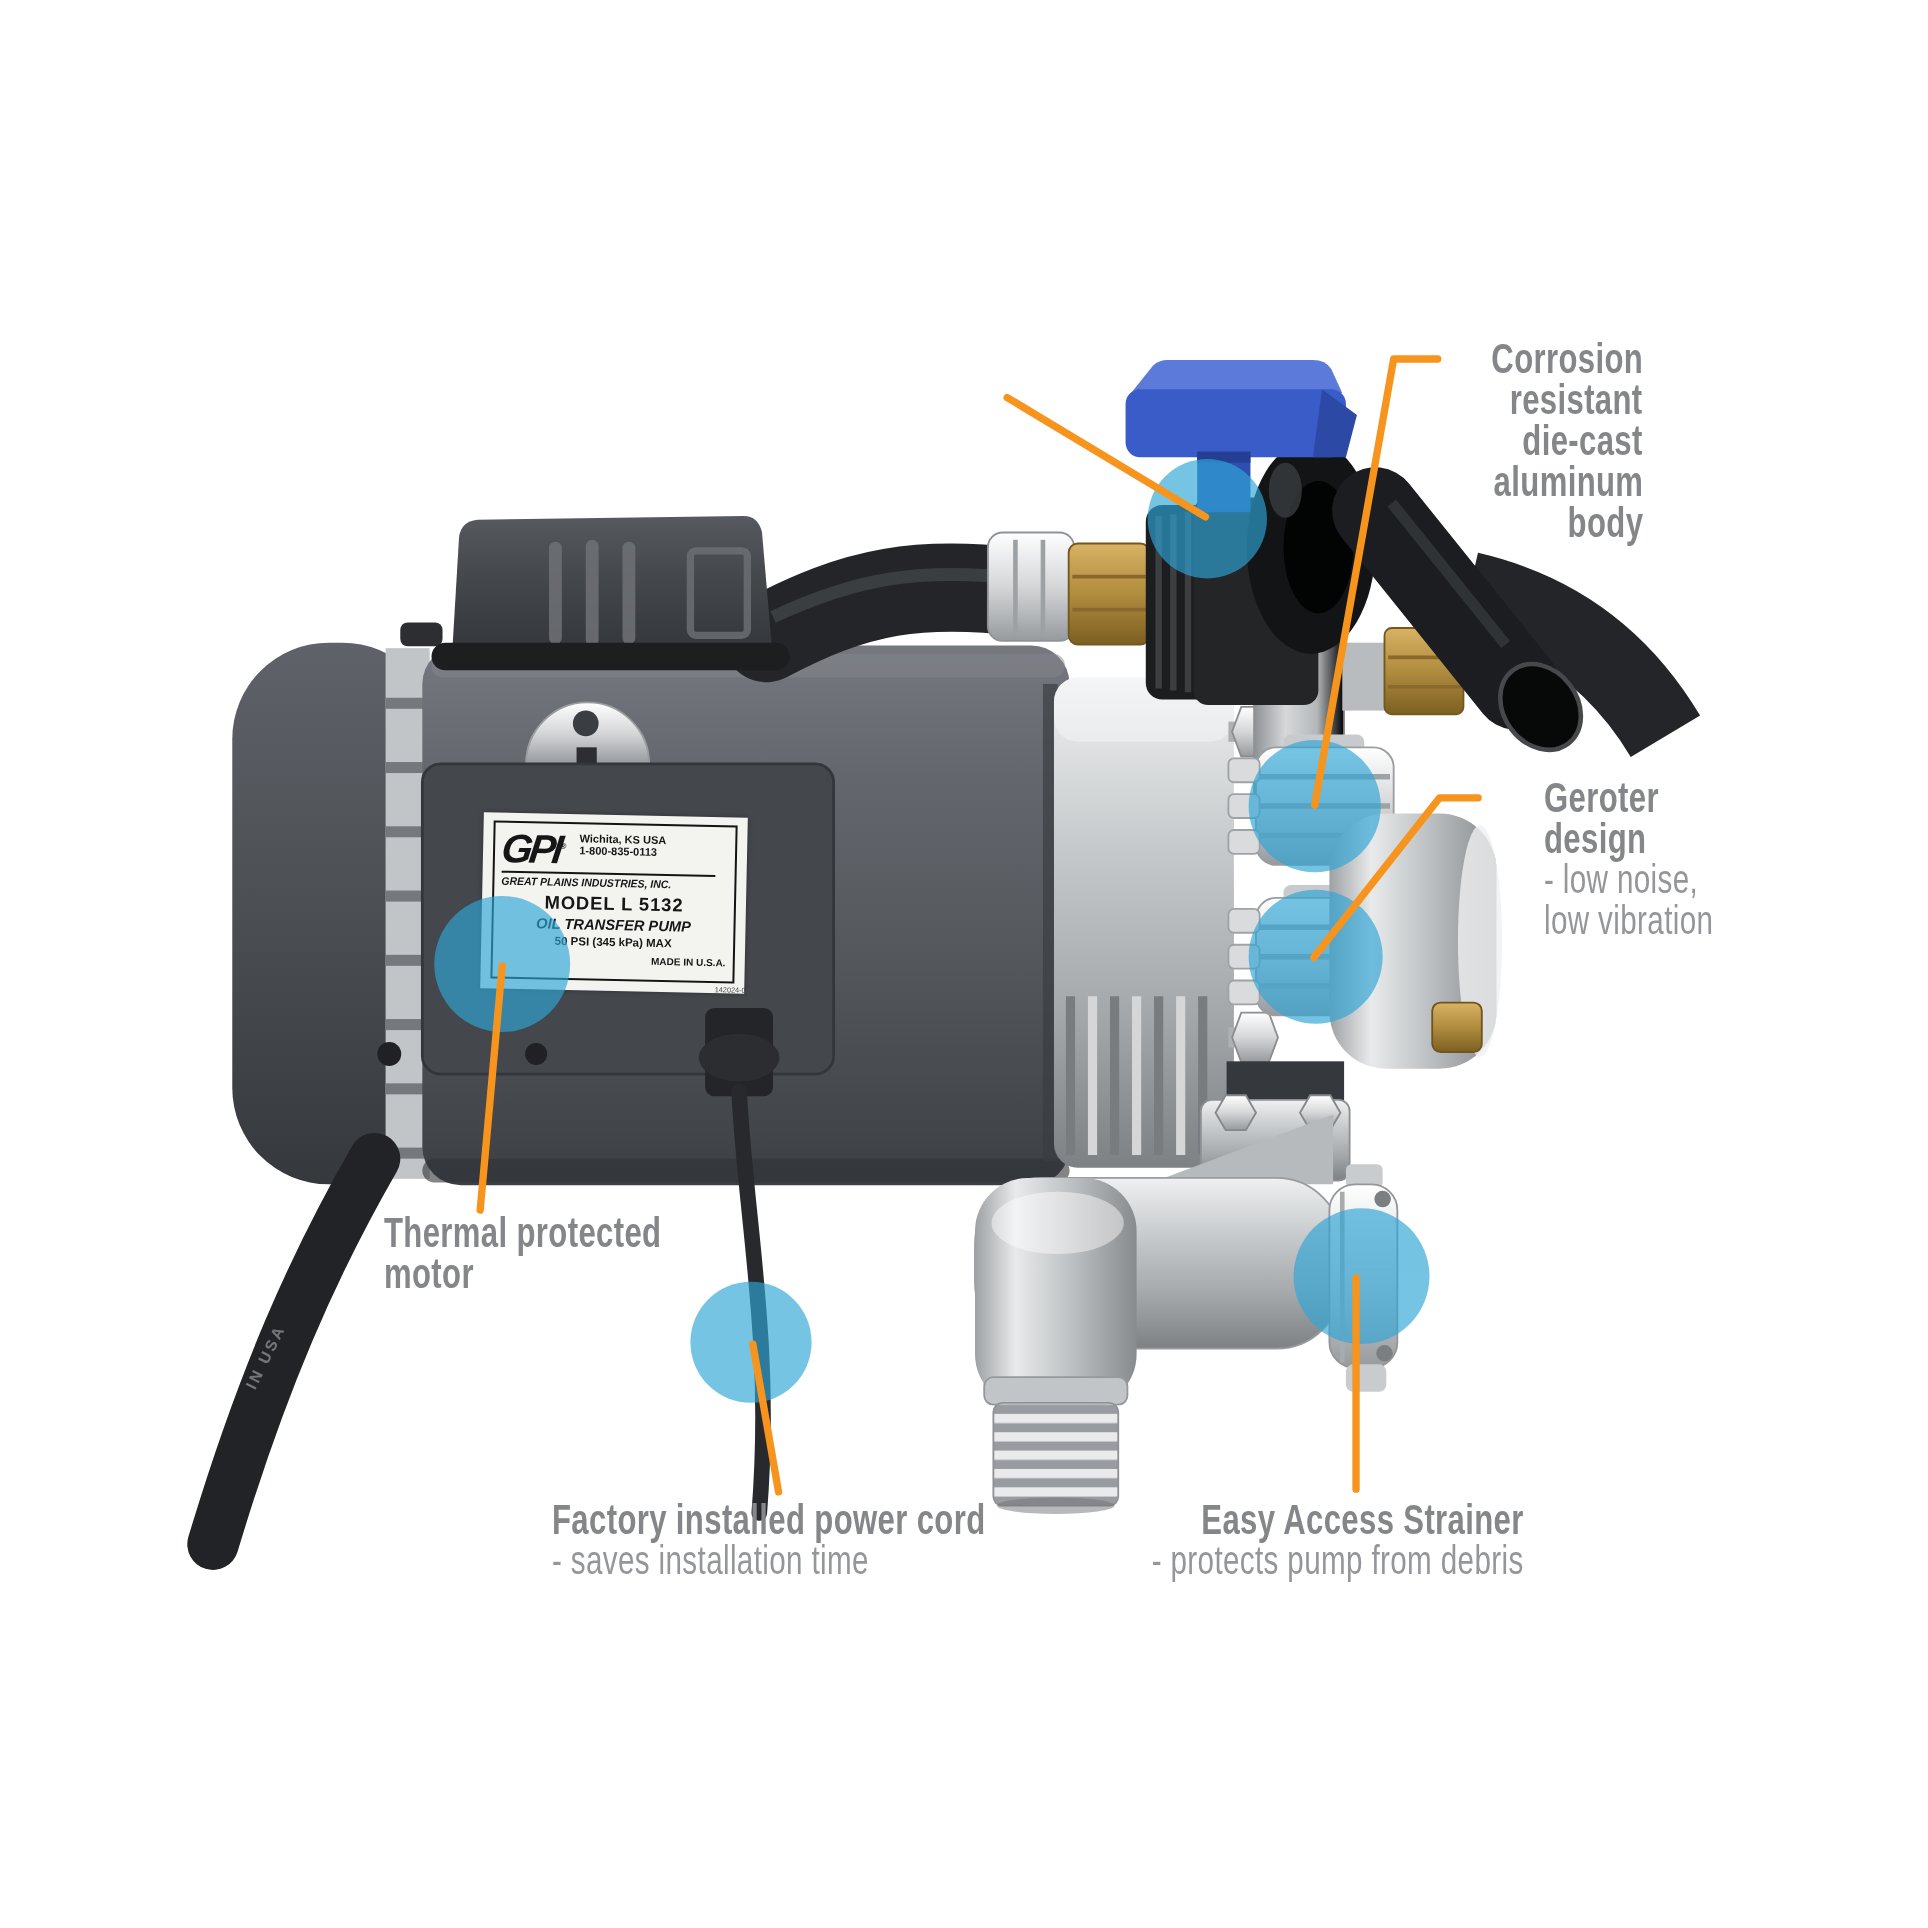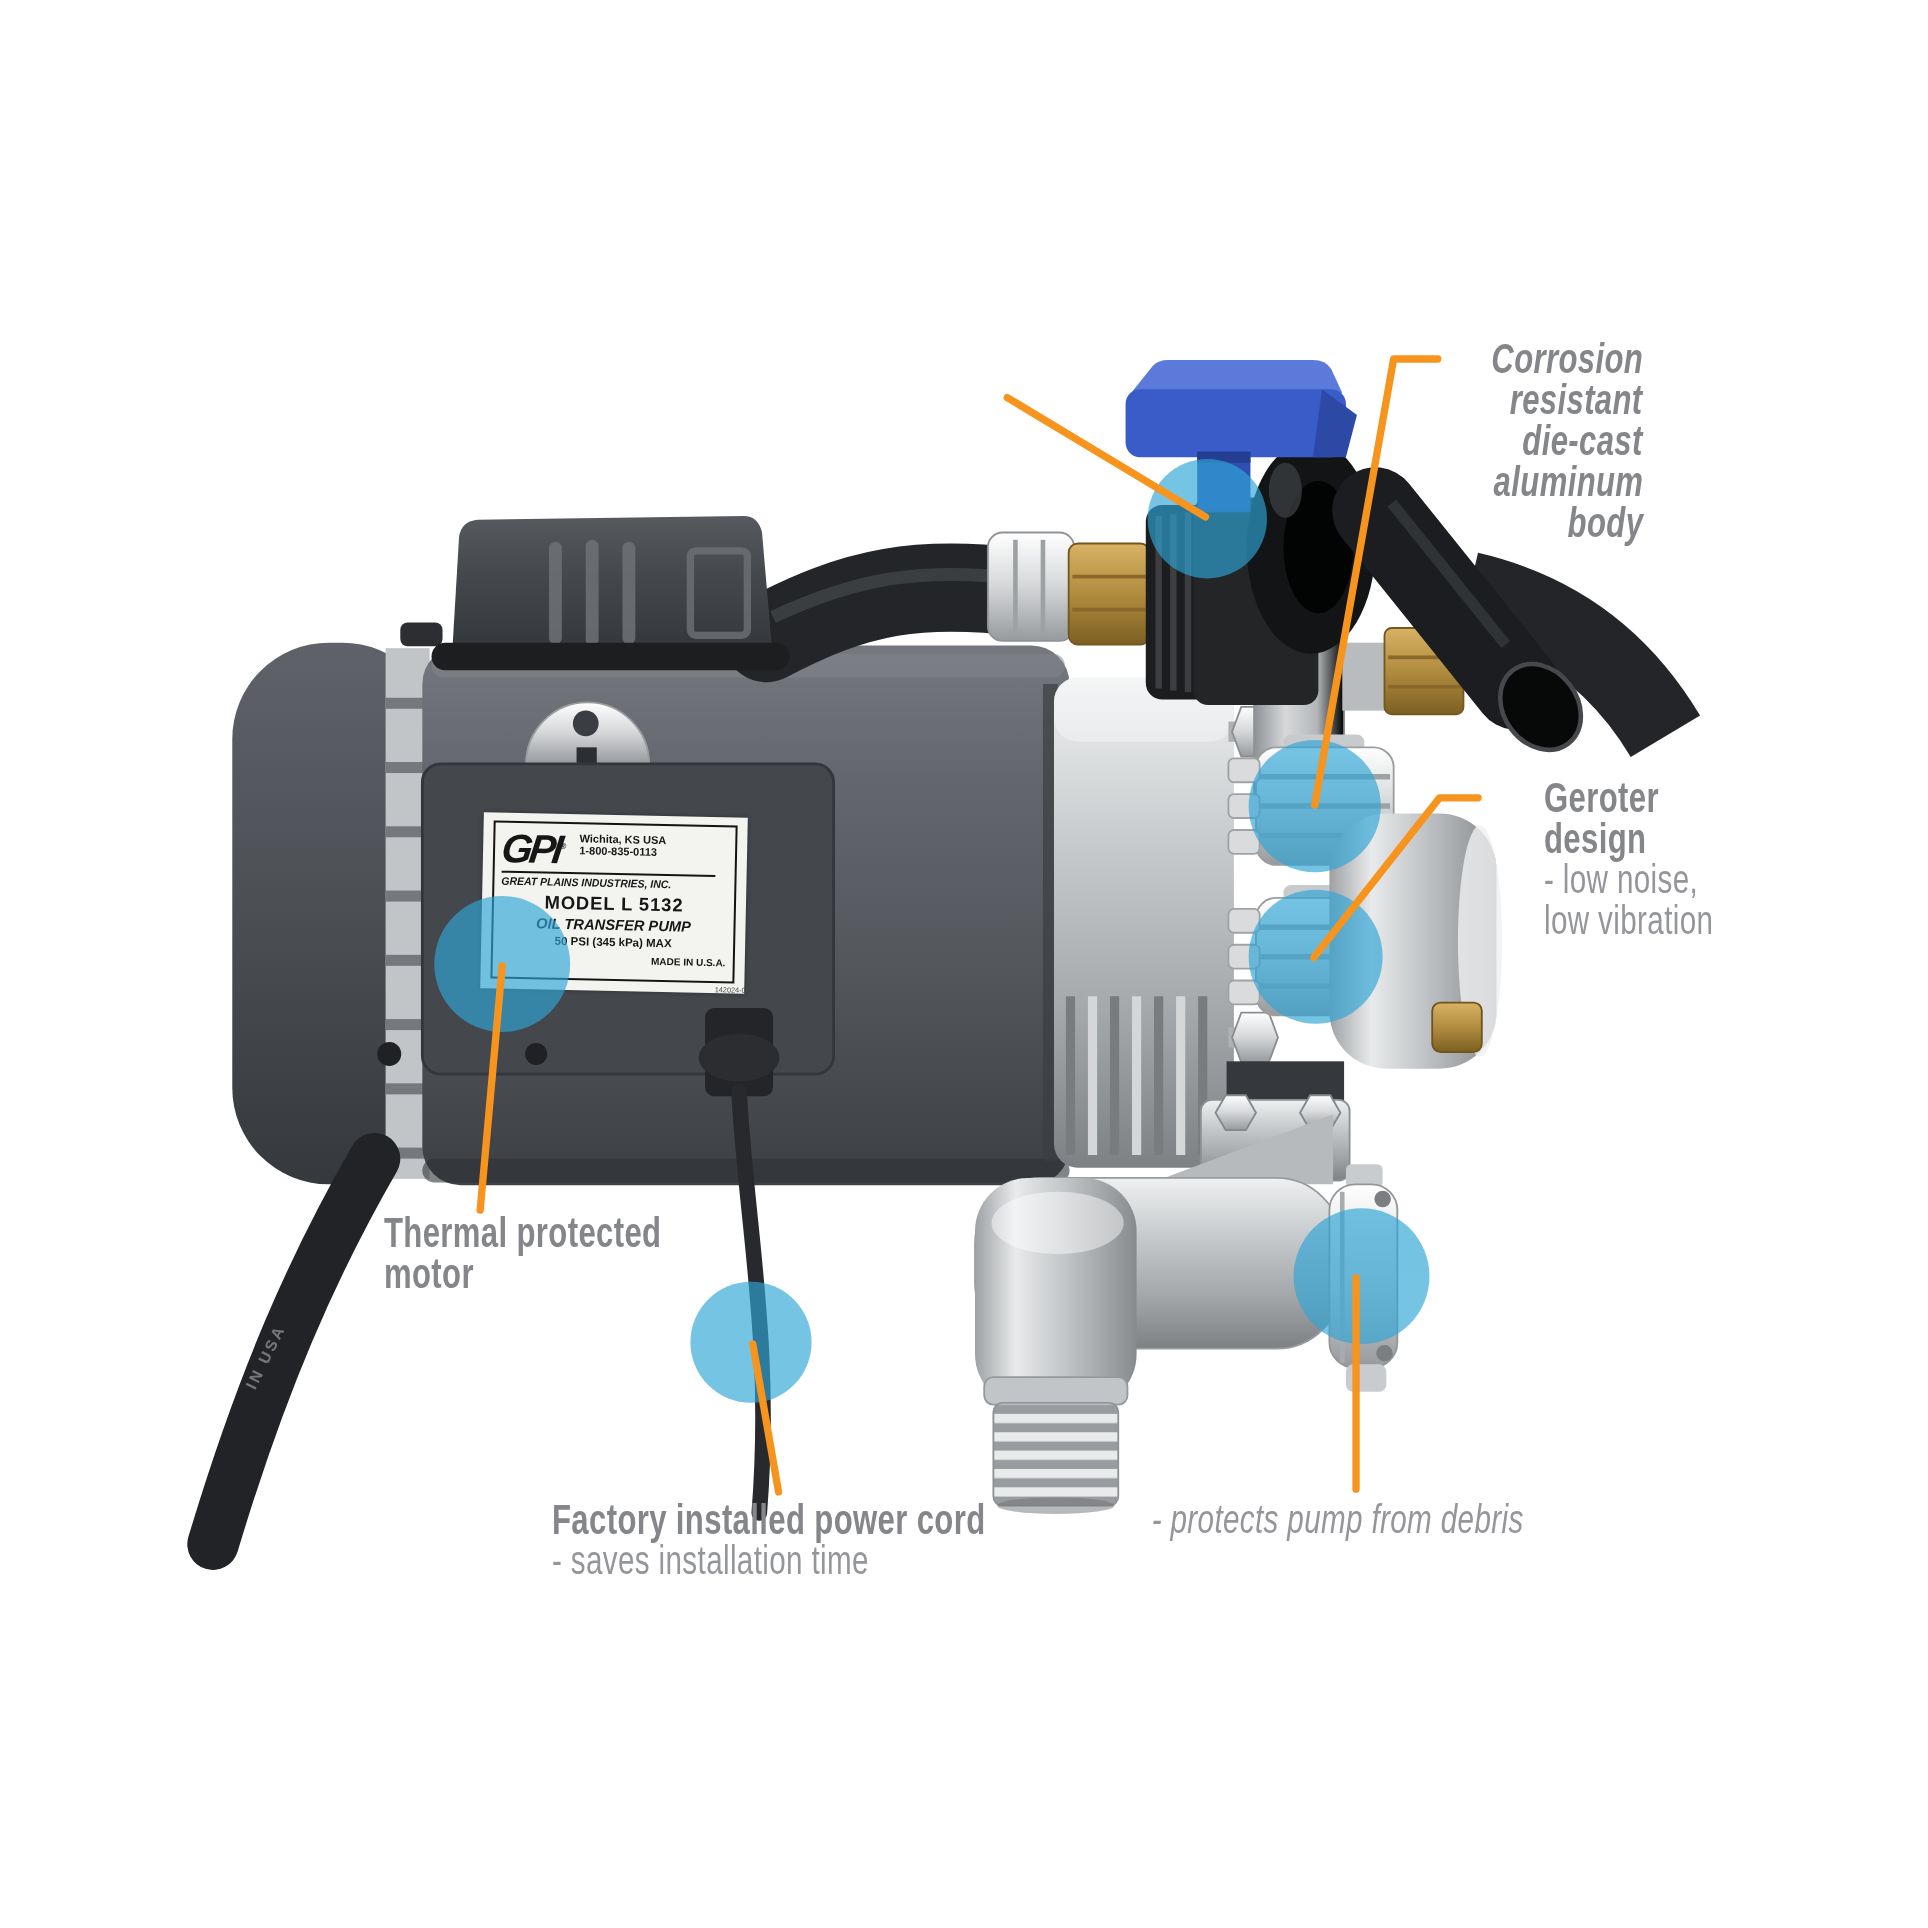--- a/index.html
+++ b/index.html
@@ -4,21 +4,21 @@
 <style>
   html,body{margin:0;padding:0;background:#ffffff;}
   body{font-family:"Liberation Sans","DejaVu Sans",sans-serif;}
   .stage{position:relative;width:1928px;height:1928px;background:#ffffff;overflow:hidden;}
   .stage svg{position:absolute;left:0;top:0;}
 
   
   .callout{position:absolute;}
   .callout .ln{display:block;line-height:41px;white-space:nowrap;letter-spacing:0.5px;}
   .callout .ln>span{display:inline-block;transform:scaleX(.74);transform-origin:0 50%;}
-  .callout.right{text-align:right;font-style:italic;}
+  .callout.right{text-align:right;}
   .callout.right .ln>span{transform-origin:100% 50%;}
   .callout .b{font-weight:700;font-size:42px;color:#84868a;}
   .callout .r{font-weight:400;font-size:40px;color:#94969a;}
 
   
   .sticker{position:absolute;left:482px;top:815px;width:264px;height:176px;
     background:#f3f3f0;transform:rotate(1.2deg);box-shadow:0 0 5.5px rgba(0,0,0,.35);
     color:#161616;}
   .sticker .inner{position:absolute;left:10px;top:8.3px;right:10px;height:151px;
     border:2.8px solid #141414;padding:2.8px 7.3px 0 7.3px;}
@@ -334,17 +334,18 @@
     <div class="ln b"><span>Thermal protected</span></div>
     <div class="ln b"><span>motor</span></div>
   </div>
 
   <div class="callout" style="left:552px;top:1499px;">
     <div class="ln b"><span>Factory installed power cord</span></div>
     <div class="ln r"><span>- saves installation time</span></div>
   </div>
 
   <div class="callout right" style="right:404px;top:1499px;">
+    <div class="ln b"><span>Easy Access Strainer</span></div>
     <div class="ln r"><span>- protects pump from debris</span></div>
   </div>
 
 </div>
 
 
 </body></html>

